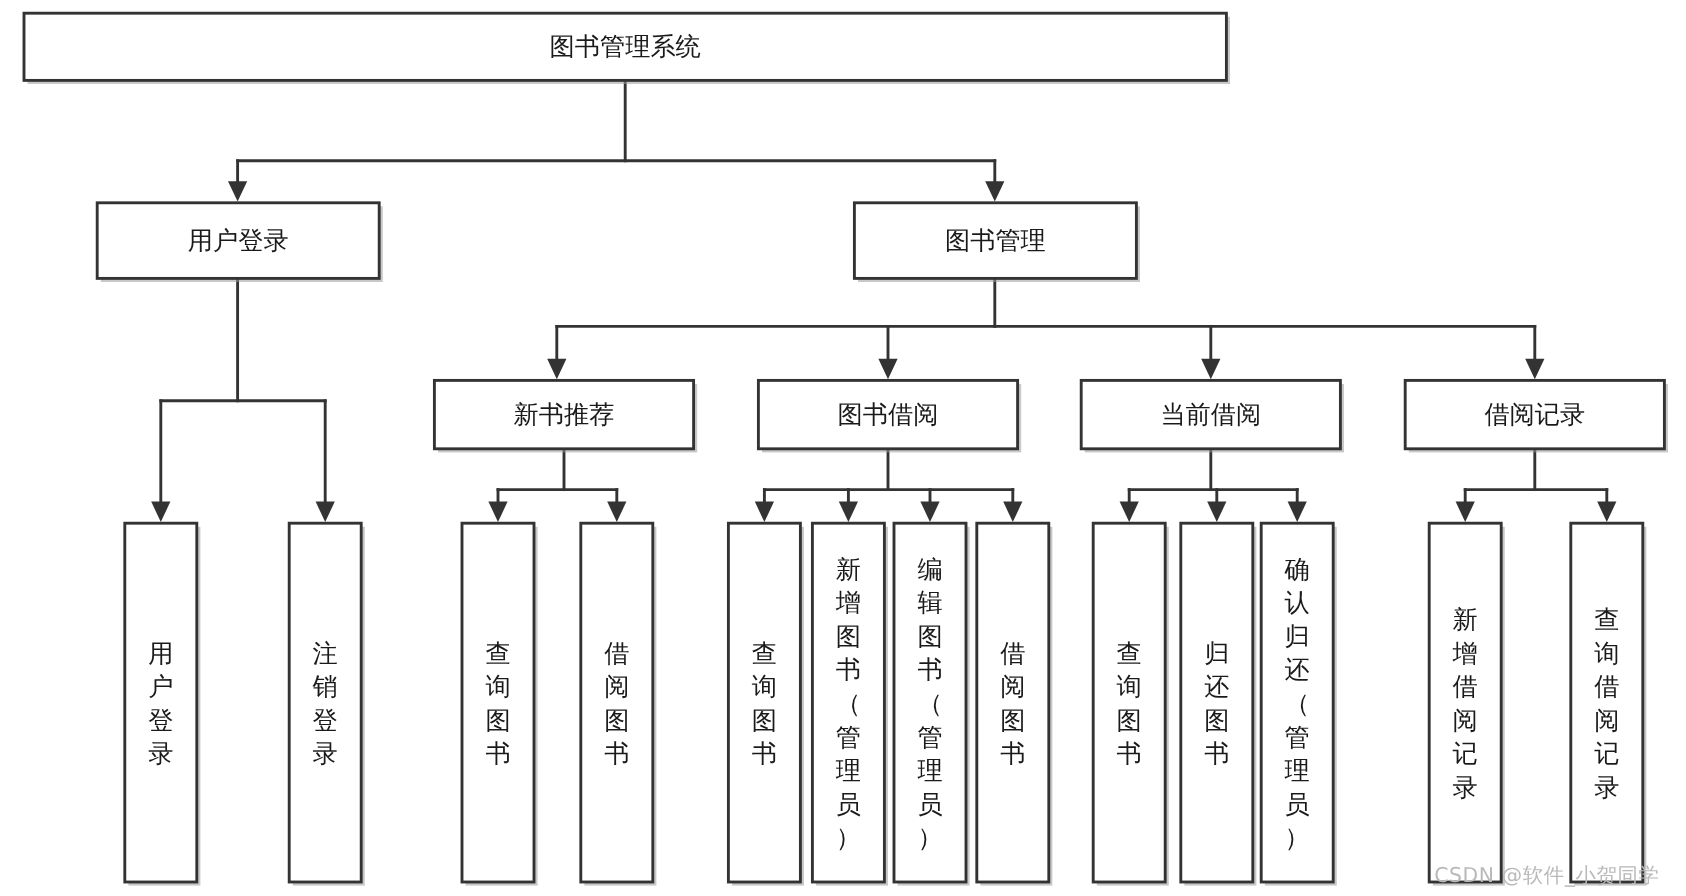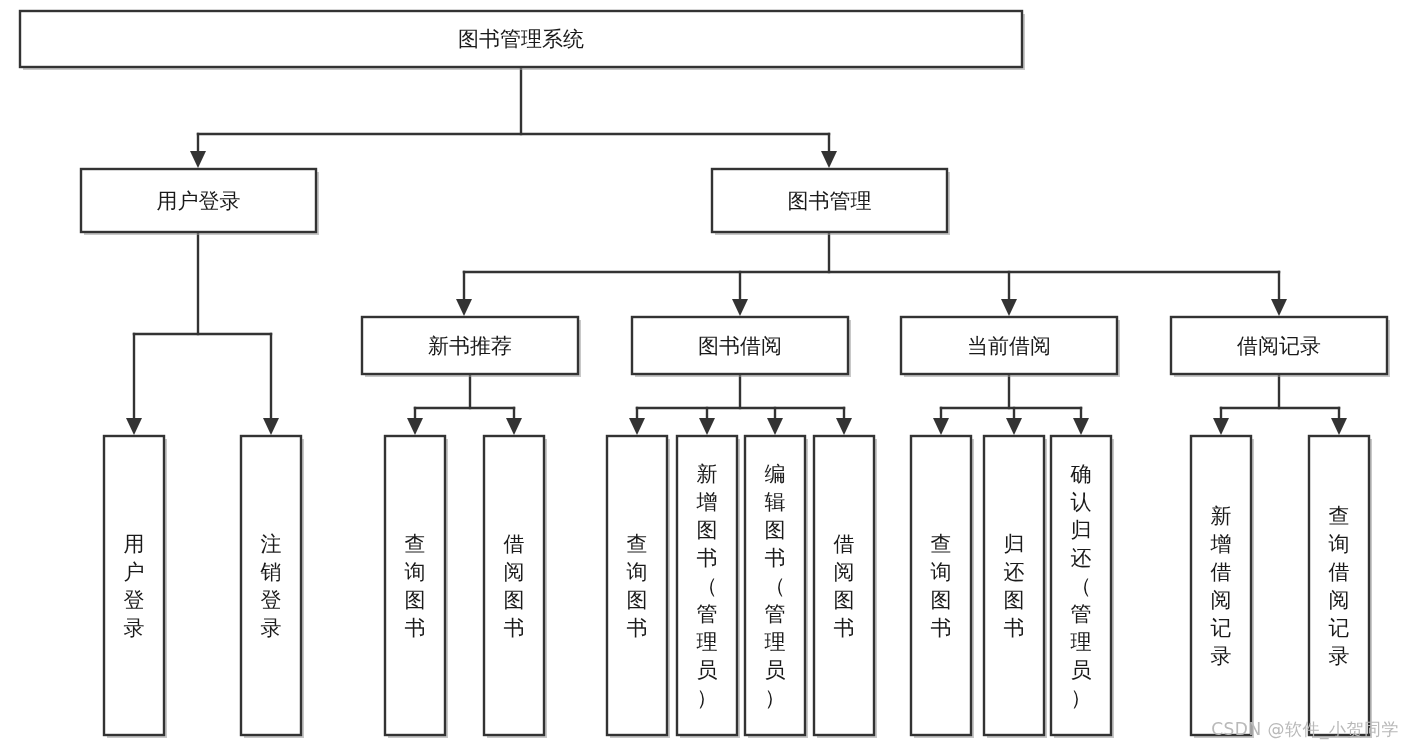--- a/index.html
+++ b/index.html
@@ -57,21 +57,21 @@
     dominant-baseline: middle;
   }
   .node-label-v {
     font-family: "DejaVu Sans", "Liberation Sans", sans-serif;
     font-size: 21px;
     fill: #1a1a1a;
     text-anchor: middle;
   }
   .watermark {
     position: absolute;
-    right: 6px;
+    right: 22px;
     bottom: 6px;
     font-family: "DejaVu Sans", "Liberation Sans", sans-serif;
     font-size: 17px;
     color: #b9b9b9;
     white-space: nowrap;
     letter-spacing: 0.5px;
     user-select: none;
   }
 </style>
 </head>

